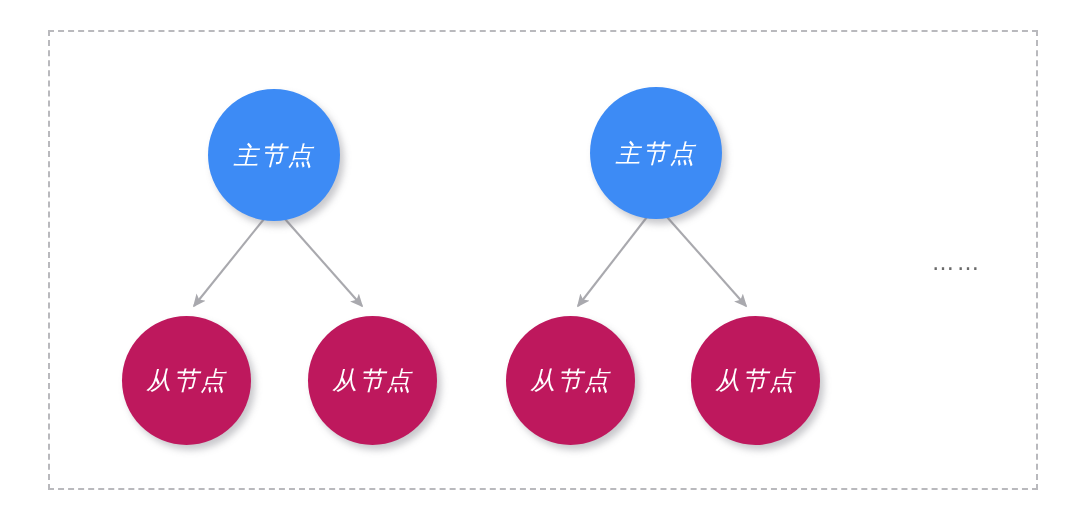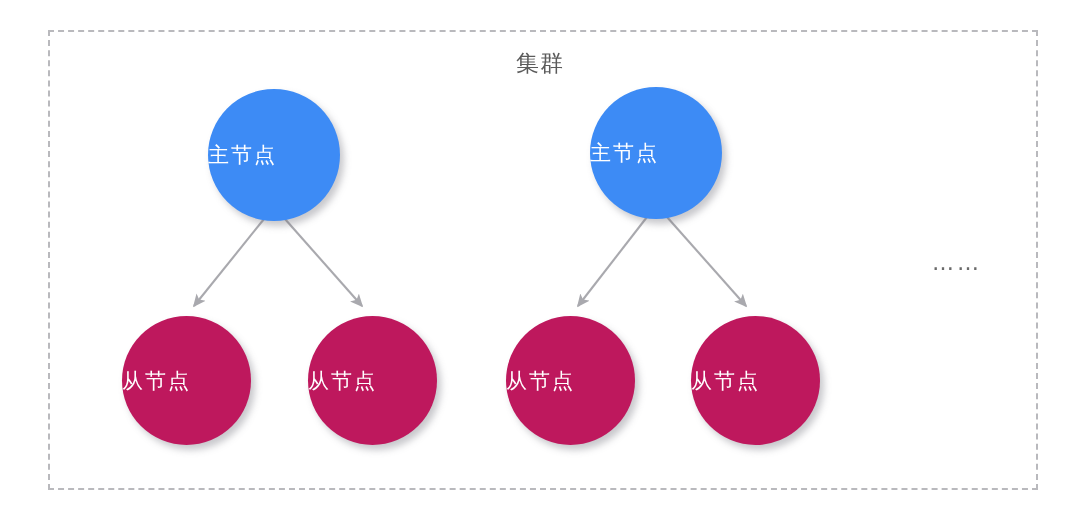--- a/index.html
+++ b/index.html
@@ -55,26 +55,28 @@
     top: 0;
     width: 1080px;
     height: 510px;
   }
 
   .node {
     position: absolute;
     border-radius: 50%;
     display: flex;
     align-items: center;
+    justify-content: center;
     color: #ffffff;
-    font-size: 21px;
+    font-size: 25px;
     letter-spacing: 2px;
     white-space: nowrap;
     box-shadow: 4px 5px 7px rgba(110, 110, 120, 0.38);
     box-sizing: border-box;
+    font-style: italic;
   }
   .node-master {
     background: #3d8bf5;
     width: 132px;
     height: 132px;
   }
   .node-slave {
     background: #be185d;
     width: 129px;
     height: 129px;
@@ -91,21 +93,20 @@
     white-space: nowrap;
   }
 </style>
 </head>
 <body>
 
 <div id="stage">
 
   <div class="cluster-box"></div>
 
-  <div class="cluster-title">集群</div>
 
   <svg id="edges" viewBox="0 0 1080 510" xmlns="http://www.w3.org/2000/svg">
     <defs>
       <marker id="arrowhead" markerWidth="7" markerHeight="7" refX="5.4" refY="3" orient="auto" markerUnits="strokeWidth">
         <path d="M0,0.2 L6.2,3 L0,5.8 L1.5,3 Z" fill="#a9a9ae"></path>
       </marker>
     </defs>
 
     <line x1="264" y1="219" x2="194" y2="306" stroke="#a9a9ae" stroke-width="2.1" marker-end="url(#arrowhead)"></line>
     <line x1="285" y1="219" x2="362" y2="306" stroke="#a9a9ae" stroke-width="2.1" marker-end="url(#arrowhead)"></line>

